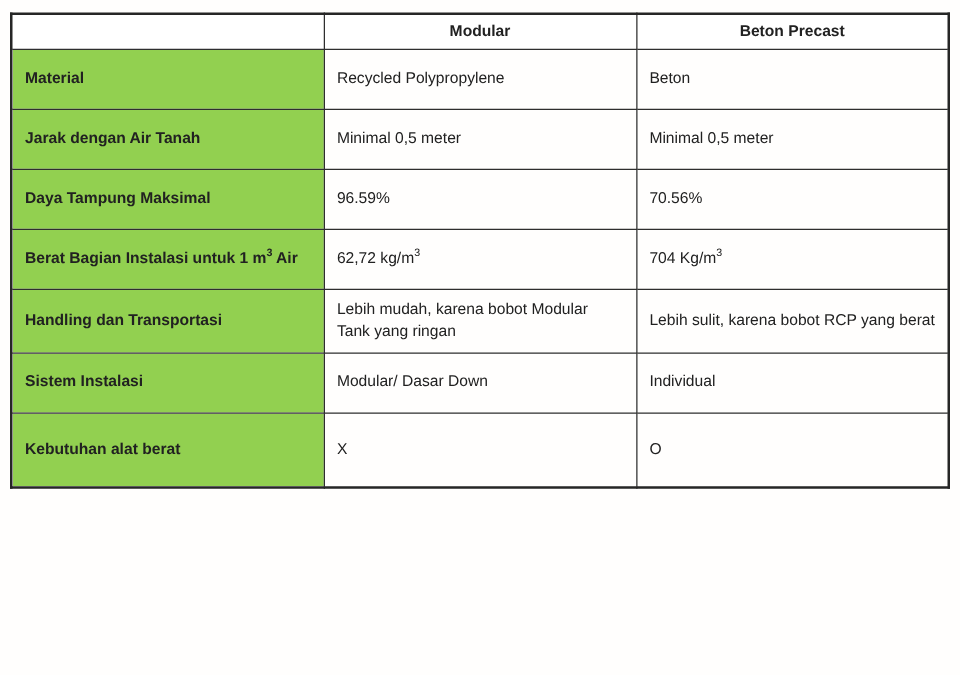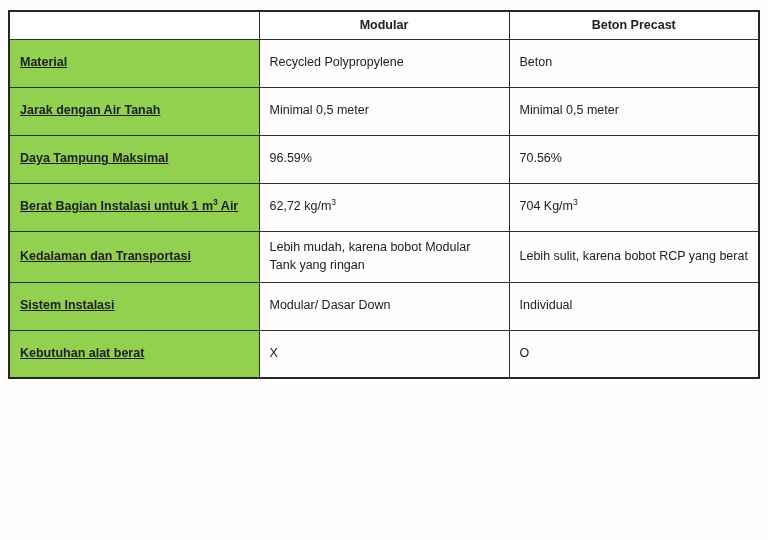--- a/index.html
+++ b/index.html
@@ -29,25 +29,24 @@
   thead th {
     height: 28px;
     background: #ffffff;
     font-weight: bold;
     color: #171717;
   }
   td.label {
     background: #92d050;
     font-weight: bold;
     color: #1a1a1a;
-    text-decoration: underline;
   }
   tr.r48 td { height: 48px; }
   tr.r52 td { height: 51px; }
-  tr.r44 td { height: 48px; }
+  tr.r44 td { height: 60px; }
   sup {
     font-size: 8.5px;
     line-height: 0;
     vertical-align: super;
     font-weight: inherit;
   }
 </style>
 </head>
 <body>
 
@@ -80,21 +79,21 @@
         <td class="label"><span>Daya Tampung Maksimal</span><sup></sup><span></span></td>
         <td><span>96.59%</span><sup></sup></td>
         <td><span>70.56%</span><sup></sup></td>
       </tr>
       <tr class="r48">
         <td class="label"><span>Berat Bagian Instalasi untuk 1 m</span><sup>3</sup><span> Air</span></td>
         <td><span>62,72 kg/m</span><sup>3</sup></td>
         <td><span>704 Kg/m</span><sup>3</sup></td>
       </tr>
       <tr class="r52">
-        <td class="label"><span>Kedalaman dan Transportasi</span><sup></sup><span></span></td>
+        <td class="label"><span>Handling dan Transportasi</span><sup></sup><span></span></td>
         <td><span>Lebih mudah, karena bobot Modular Tank yang ringan</span><sup></sup></td>
         <td><span>Lebih sulit, karena bobot RCP yang berat</span><sup></sup></td>
       </tr>
       <tr class="r48">
         <td class="label"><span>Sistem Instalasi</span><sup></sup><span></span></td>
         <td><span>Modular/ Dasar Down</span><sup></sup></td>
         <td><span>Individual</span><sup></sup></td>
       </tr>
       <tr class="r44">
         <td class="label"><span>Kebutuhan alat berat</span><sup></sup><span></span></td>

